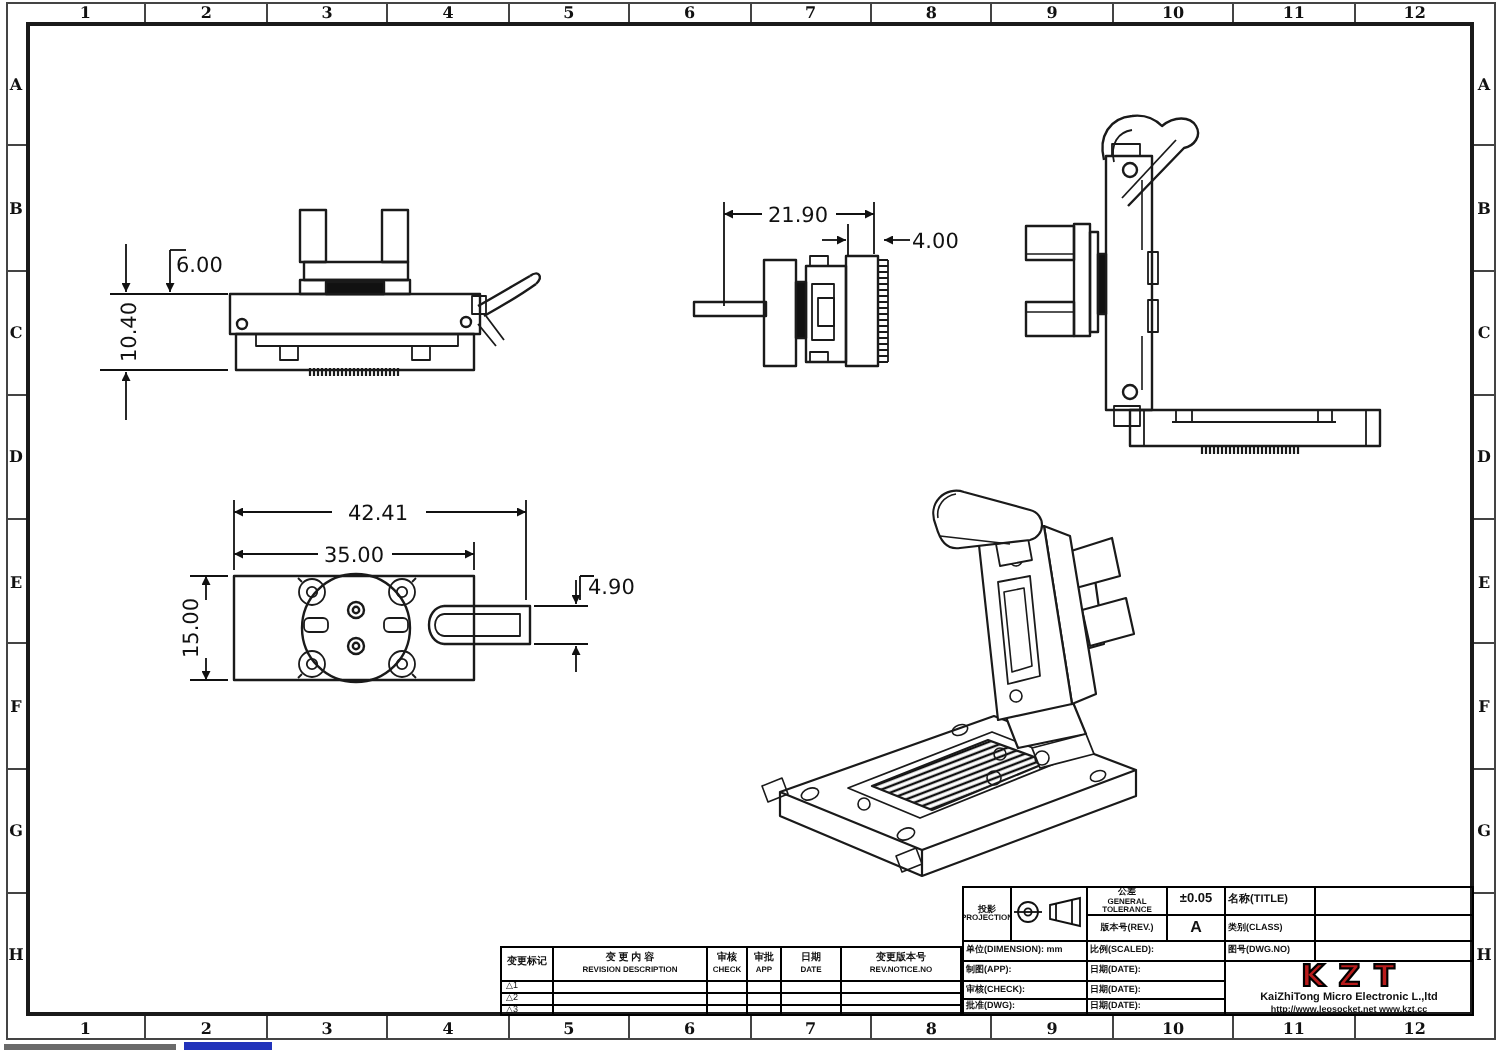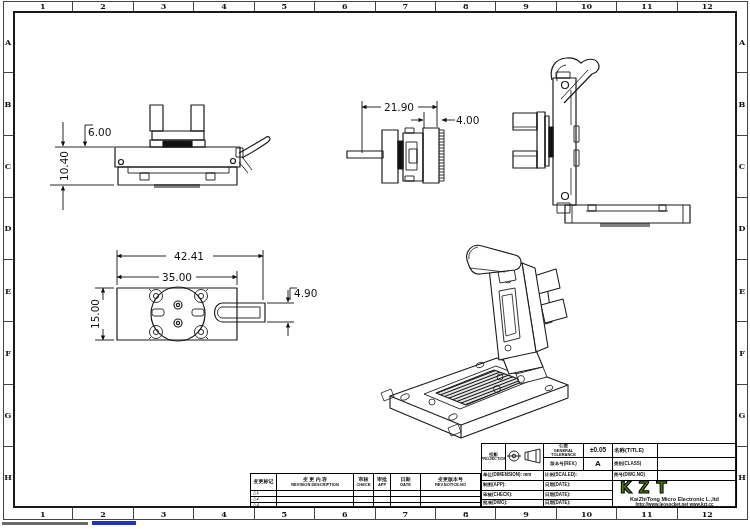--- a/index.html
+++ b/index.html
@@ -36,22 +36,22 @@
   .tc{border-right:1px solid #000;border-bottom:1px solid #000;overflow:hidden;display:flex;
       flex-direction:column;justify-content:center;padding:0 1px;line-height:1.05;box-sizing:border-box}
   .tc.lr{border-right:none}.tc.lb{border-bottom:none}
   .t45{font-size:4.5px;font-weight:bold}
   .t4{font-size:4px;font-weight:bold}
   .t55{font-size:5.5px;font-weight:bold}
   .cen{text-align:center;align-items:center}
   .lft{text-align:left}
   .tolv{font-size:6.5px;font-weight:bold}
   .revv{font-size:8px;font-weight:bold}
-  .kzt{font:bold 15px "DejaVu Sans",sans-serif;letter-spacing:7px;color:#4d7c0f;
-       -webkit-text-stroke:1.1px #000;text-align:left;line-height:1;padding-left:6px}
+  .kzt{font:bold 15px "DejaVu Sans",sans-serif;letter-spacing:7px;color:#b91c1c;
+       -webkit-text-stroke:1.1px #000;text-align:center;line-height:1;padding-left:6px}
   .comp{font-size:5.5px;font-weight:bold;text-align:center;line-height:1.2}
   .url{font-size:4.5px;font-weight:bold;text-align:center;line-height:1.2}
   
   #wm-text{left:2px;top:522px;width:86px;height:3px;background:#6a6a6a}
   #wm-link{left:92px;top:521px;width:44px;height:3px;background:#2233bb;border-bottom:1px solid #2233bb}
 </style>
 </head>
 <body>
 
 <div class="abs" id="outer-border"></div>

